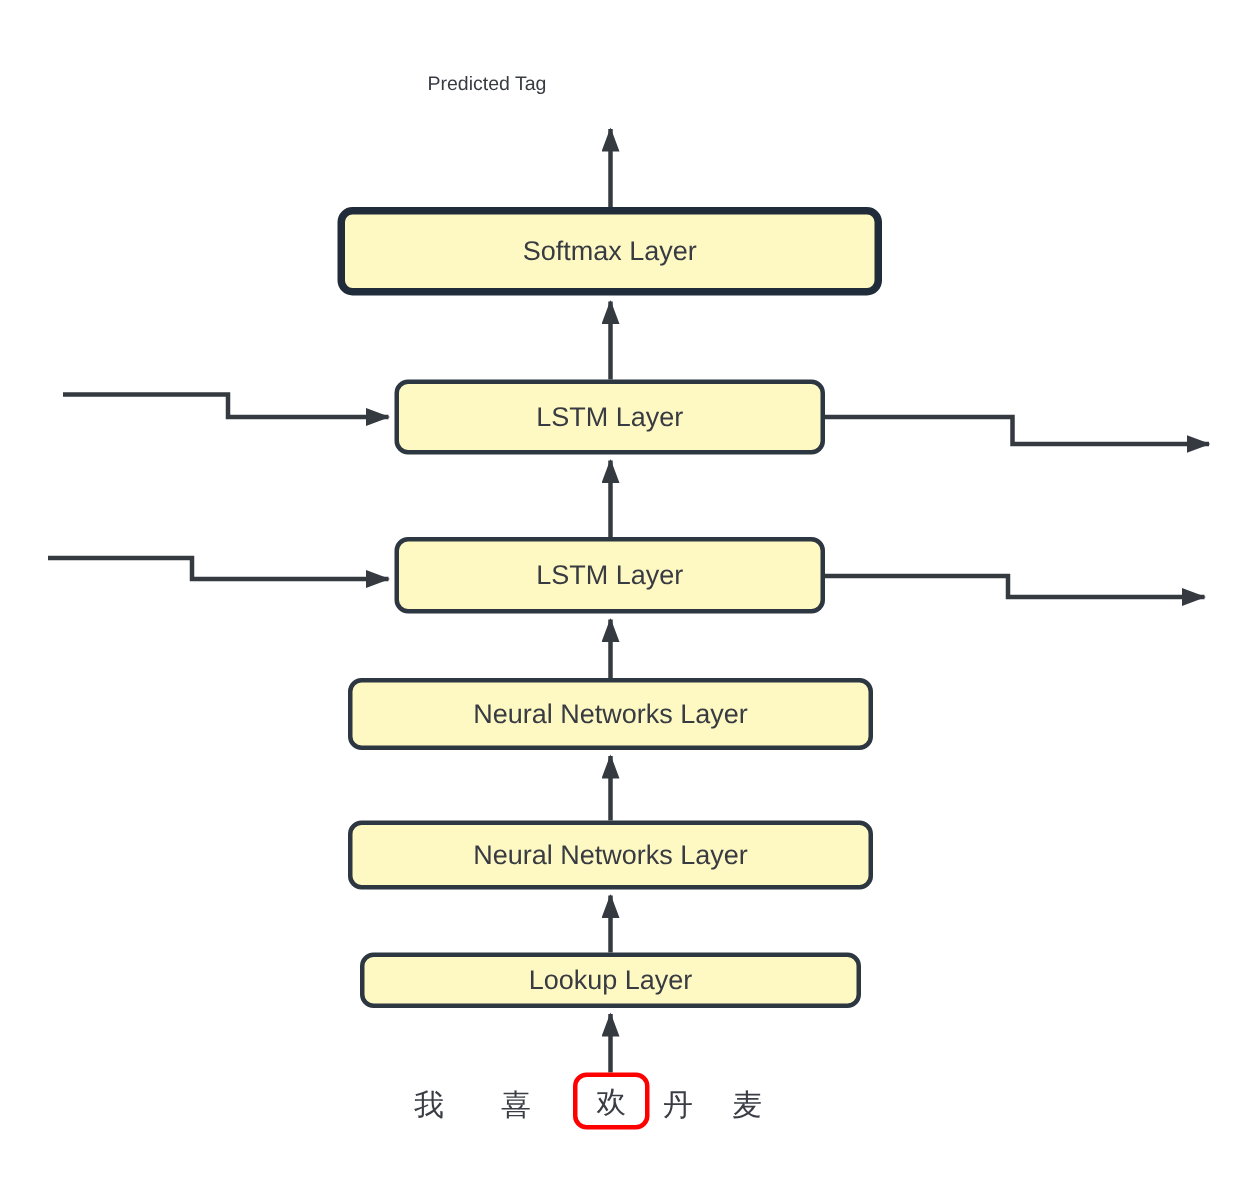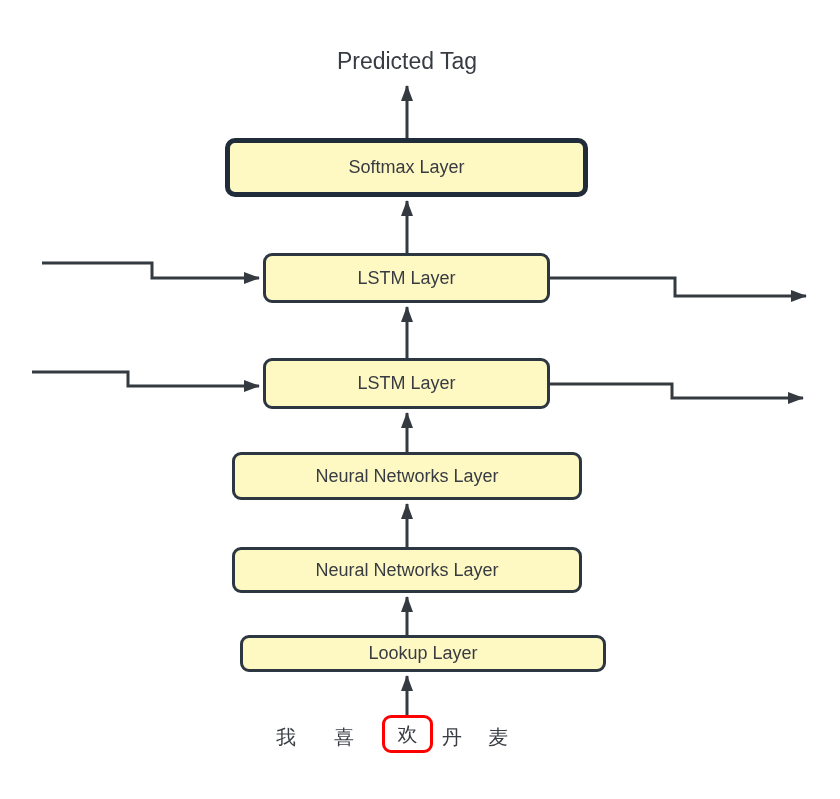--- a/index.html
+++ b/index.html
@@ -47,22 +47,21 @@
   }
   .layer-box.emphasis {
     border-width: 5px;
     border-color: var(--softmax-border);
     border-radius: 10px;
   }
   .diagram-title {
     position: absolute;
     left: 285px; top: 48px;
     width: 244px;
-    text-align: center;
-    font-size: 23px;
+    font-size: 13px;
     color: var(--text);
   }
   .token {
     position: absolute;
     top: 722px;
     width: 36px;
     height: 30px;
     line-height: 30px;
     text-align: center;
     font-size: 20px;
@@ -80,21 +79,21 @@
     justify-content: center;
     font-size: 20px;
     color: #3a3e44;
   }
   
   #box-softmax { left: 225px; top: 138px; width: 363px; height: 59px; }
   #box-lstm-1  { left: 263px; top: 253px; width: 287px; height: 50px; }
   #box-lstm-2  { left: 263px; top: 358px; width: 287px; height: 51px; }
   #box-nn-1    { left: 232px; top: 452px; width: 350px; height: 48px; }
   #box-nn-2    { left: 232px; top: 547px; width: 350px; height: 46px; }
-  #box-lookup  { left: 240px; top: 635px; width: 366px; height: 37px; }
+  #box-lookup  { left: 240px; top: 635px; width: 334px; height: 37px; }
   #tok-0 { left: 268px; }
   #tok-1 { left: 326px; }
   #tok-3 { left: 434px; }
   #tok-4 { left: 480px; }
 </style>
 </head>
 <body>
 
 <div class="canvas">
 

